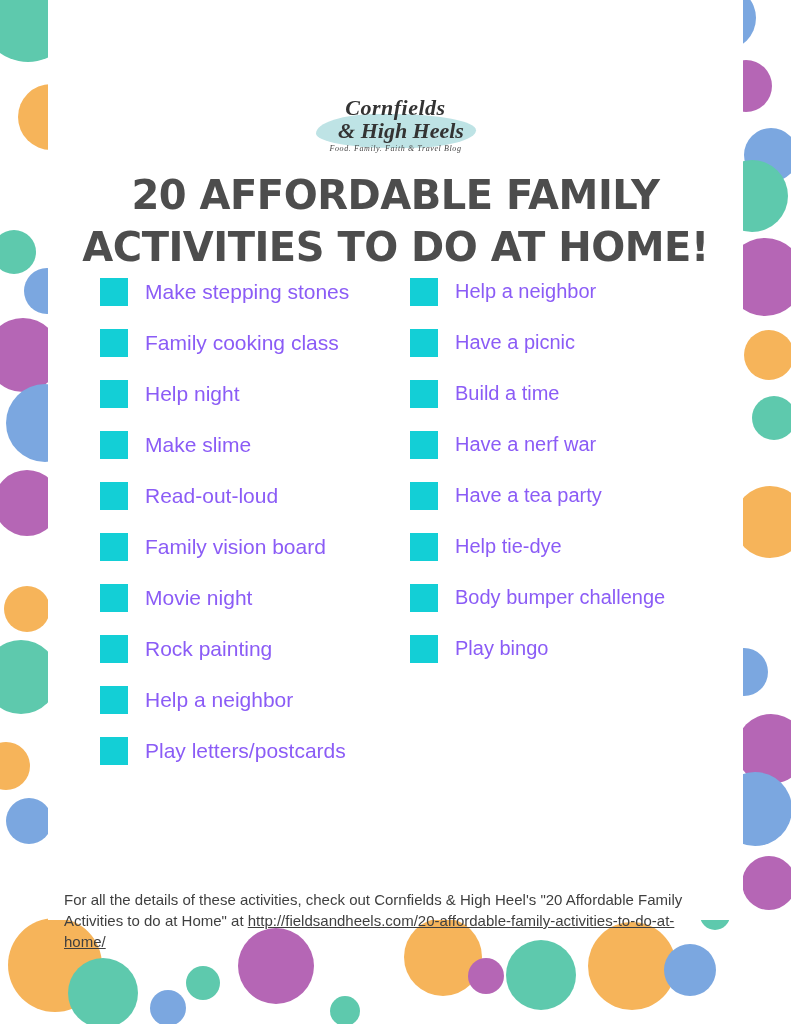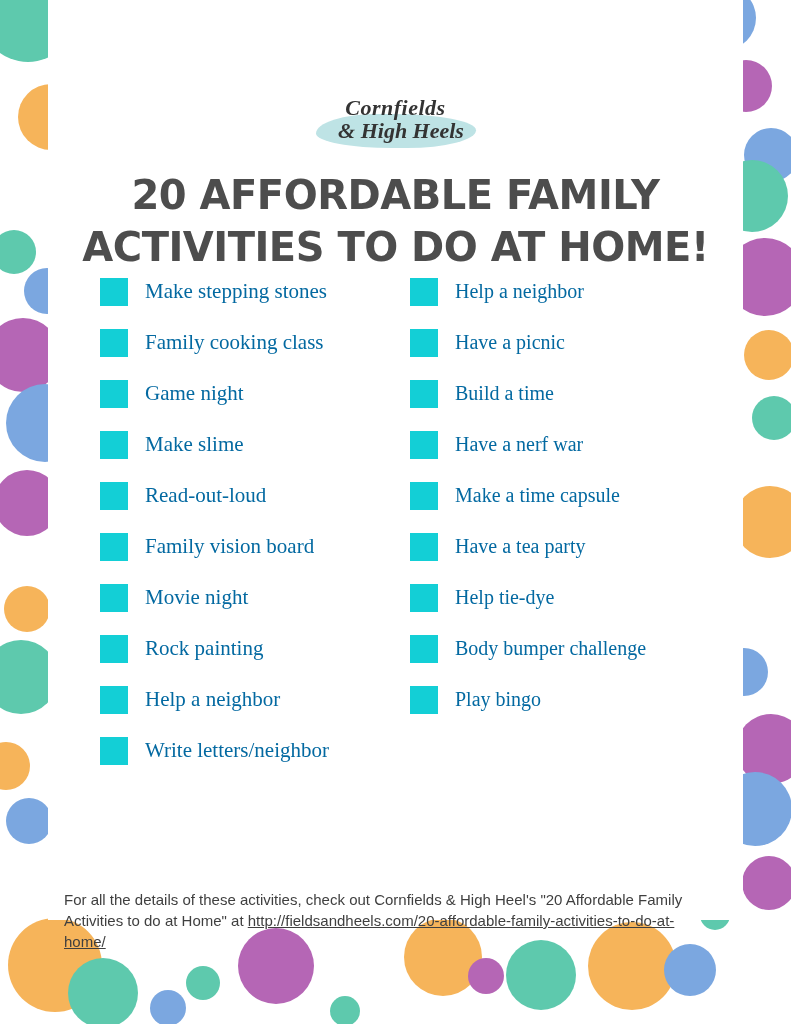--- a/index.html
+++ b/index.html
@@ -134,23 +134,23 @@
     height: 51px;
   }
   .checkbox {
     width: 28px;
     height: 28px;
     background: #13cfd6;
     flex: 0 0 28px;
     margin-right: 17px;
   }
   .item-label {
-    font-family: Liberation Serif, serif;
+    font-family: Liberation Sans, sans-serif;
     font-size: 21px;
-    color: #0369a1;
+    color: #8b5cf6;
     white-space: nowrap;
   }
   .col-right .item-label {
     font-size: 20px;
   }
 
   
   .footer {
     position: absolute;
     left: 64px;
@@ -222,38 +222,39 @@
   </div>
 
   <div class="card-mask"></div>
 
   <div class="content">
 
     <div class="logo">
       <div class="logo-swash"></div>
       <div class="logo-line1">Cornfields</div>
       <div class="logo-line2">&amp; High Heels</div>
+      <div class="logo-tag">Food. Family. Faith &amp; Travel Blog</div>
     </div>
 
     <h1 class="title">20 Affordable Family Activities To Do At Home!</h1>
 
     <div class="columns">
 
       <div class="col col-left">
         <div class="item">
           <span class="checkbox"></span>
           <span class="item-label">Make stepping stones</span>
         </div>
         <div class="item">
           <span class="checkbox"></span>
           <span class="item-label">Family cooking class</span>
         </div>
         <div class="item">
           <span class="checkbox"></span>
-          <span class="item-label">Game night</span>
+          <span class="item-label">Help night</span>
         </div>
         <div class="item">
           <span class="checkbox"></span>
           <span class="item-label">Make slime</span>
         </div>
         <div class="item">
           <span class="checkbox"></span>
           <span class="item-label">Read-out-loud</span>
         </div>
         <div class="item">
@@ -267,44 +268,40 @@
         <div class="item">
           <span class="checkbox"></span>
           <span class="item-label">Rock painting</span>
         </div>
         <div class="item">
           <span class="checkbox"></span>
           <span class="item-label">Help a neighbor</span>
         </div>
         <div class="item">
           <span class="checkbox"></span>
-          <span class="item-label">Write letters/neighbor</span>
+          <span class="item-label">Play letters/postcards</span>
         </div>
       </div>
 
       <div class="col col-right">
         <div class="item">
           <span class="checkbox"></span>
           <span class="item-label">Help a neighbor</span>
         </div>
         <div class="item">
           <span class="checkbox"></span>
           <span class="item-label">Have a picnic</span>
         </div>
         <div class="item">
           <span class="checkbox"></span>
           <span class="item-label">Build a time</span>
         </div>
         <div class="item">
           <span class="checkbox"></span>
           <span class="item-label">Have a nerf war</span>
-        </div>
-        <div class="item">
-          <span class="checkbox"></span>
-          <span class="item-label">Make a time capsule</span>
         </div>
         <div class="item">
           <span class="checkbox"></span>
           <span class="item-label">Have a tea party</span>
         </div>
         <div class="item">
           <span class="checkbox"></span>
           <span class="item-label">Help tie-dye</span>
         </div>
         <div class="item">

